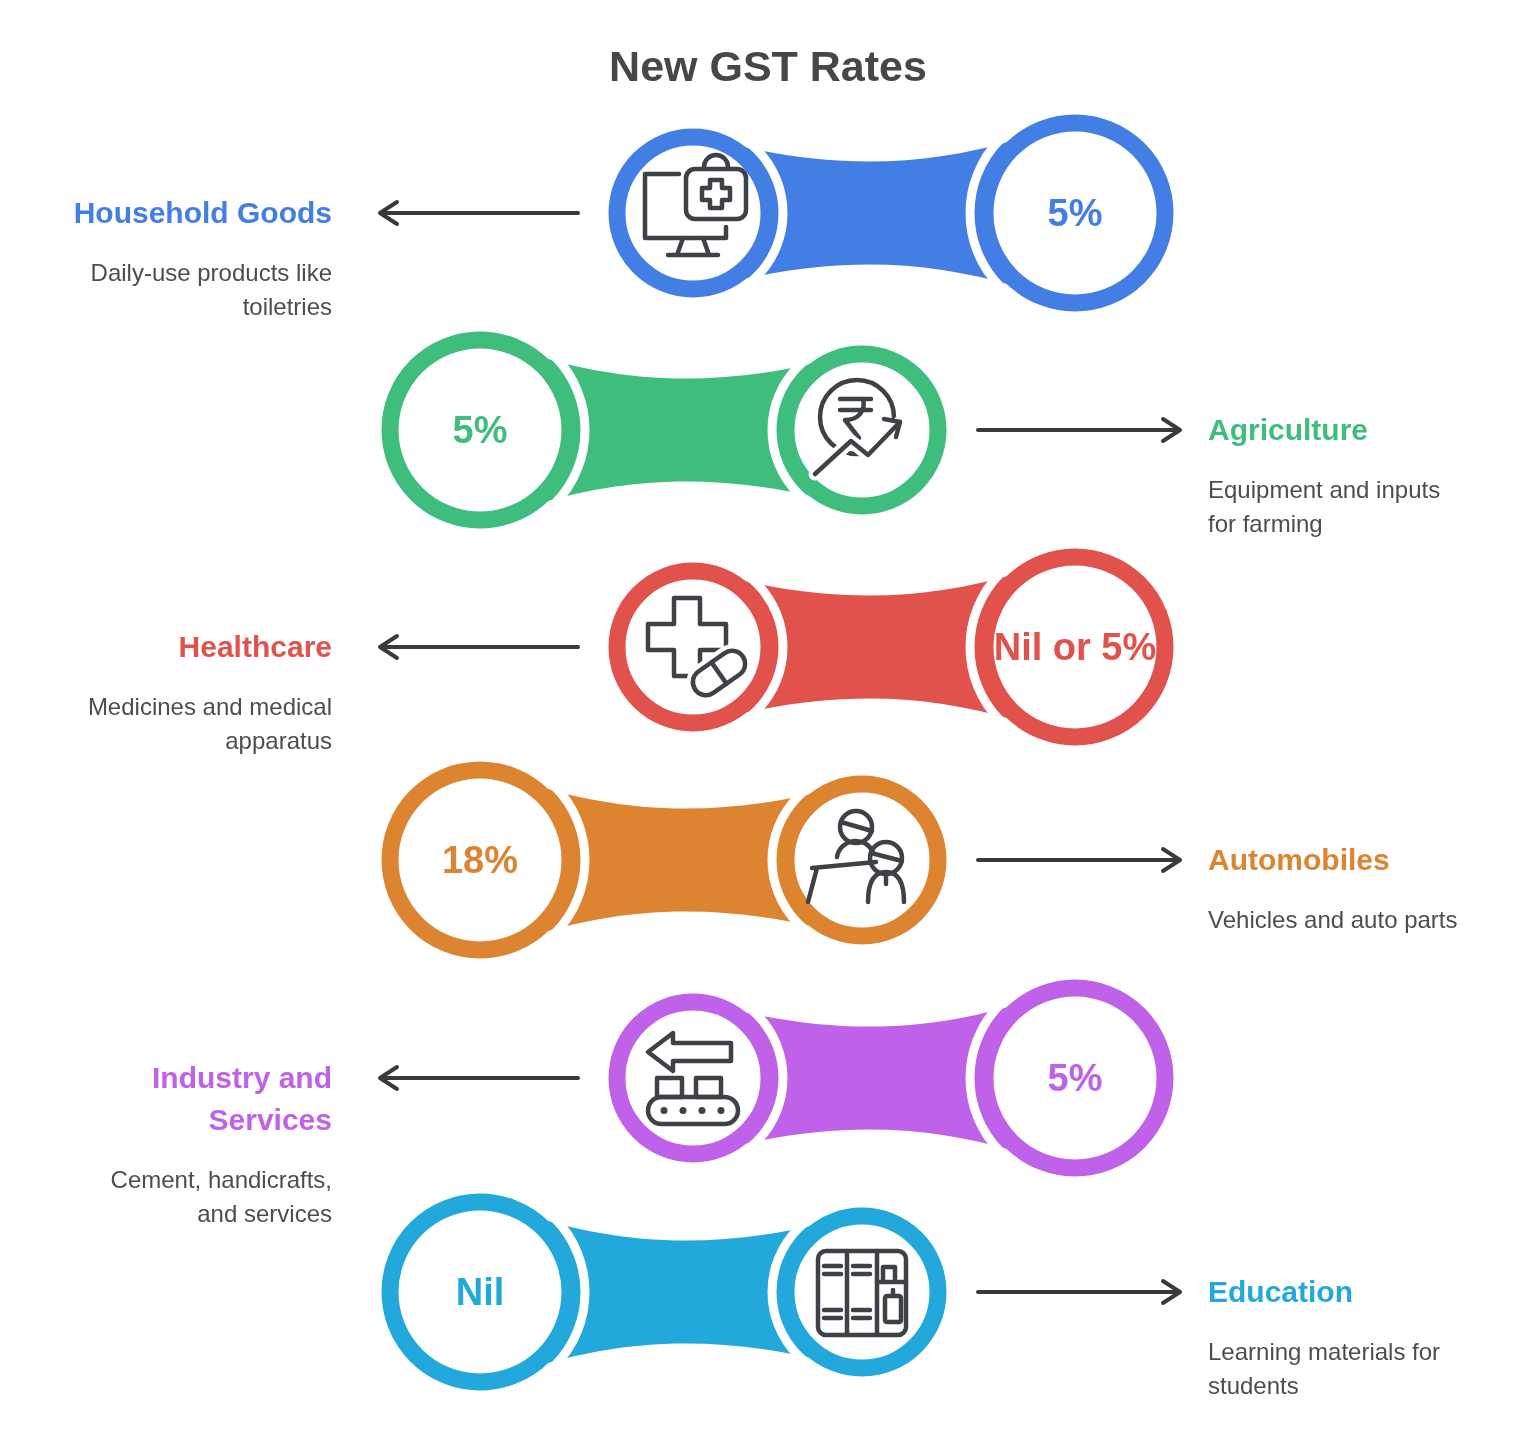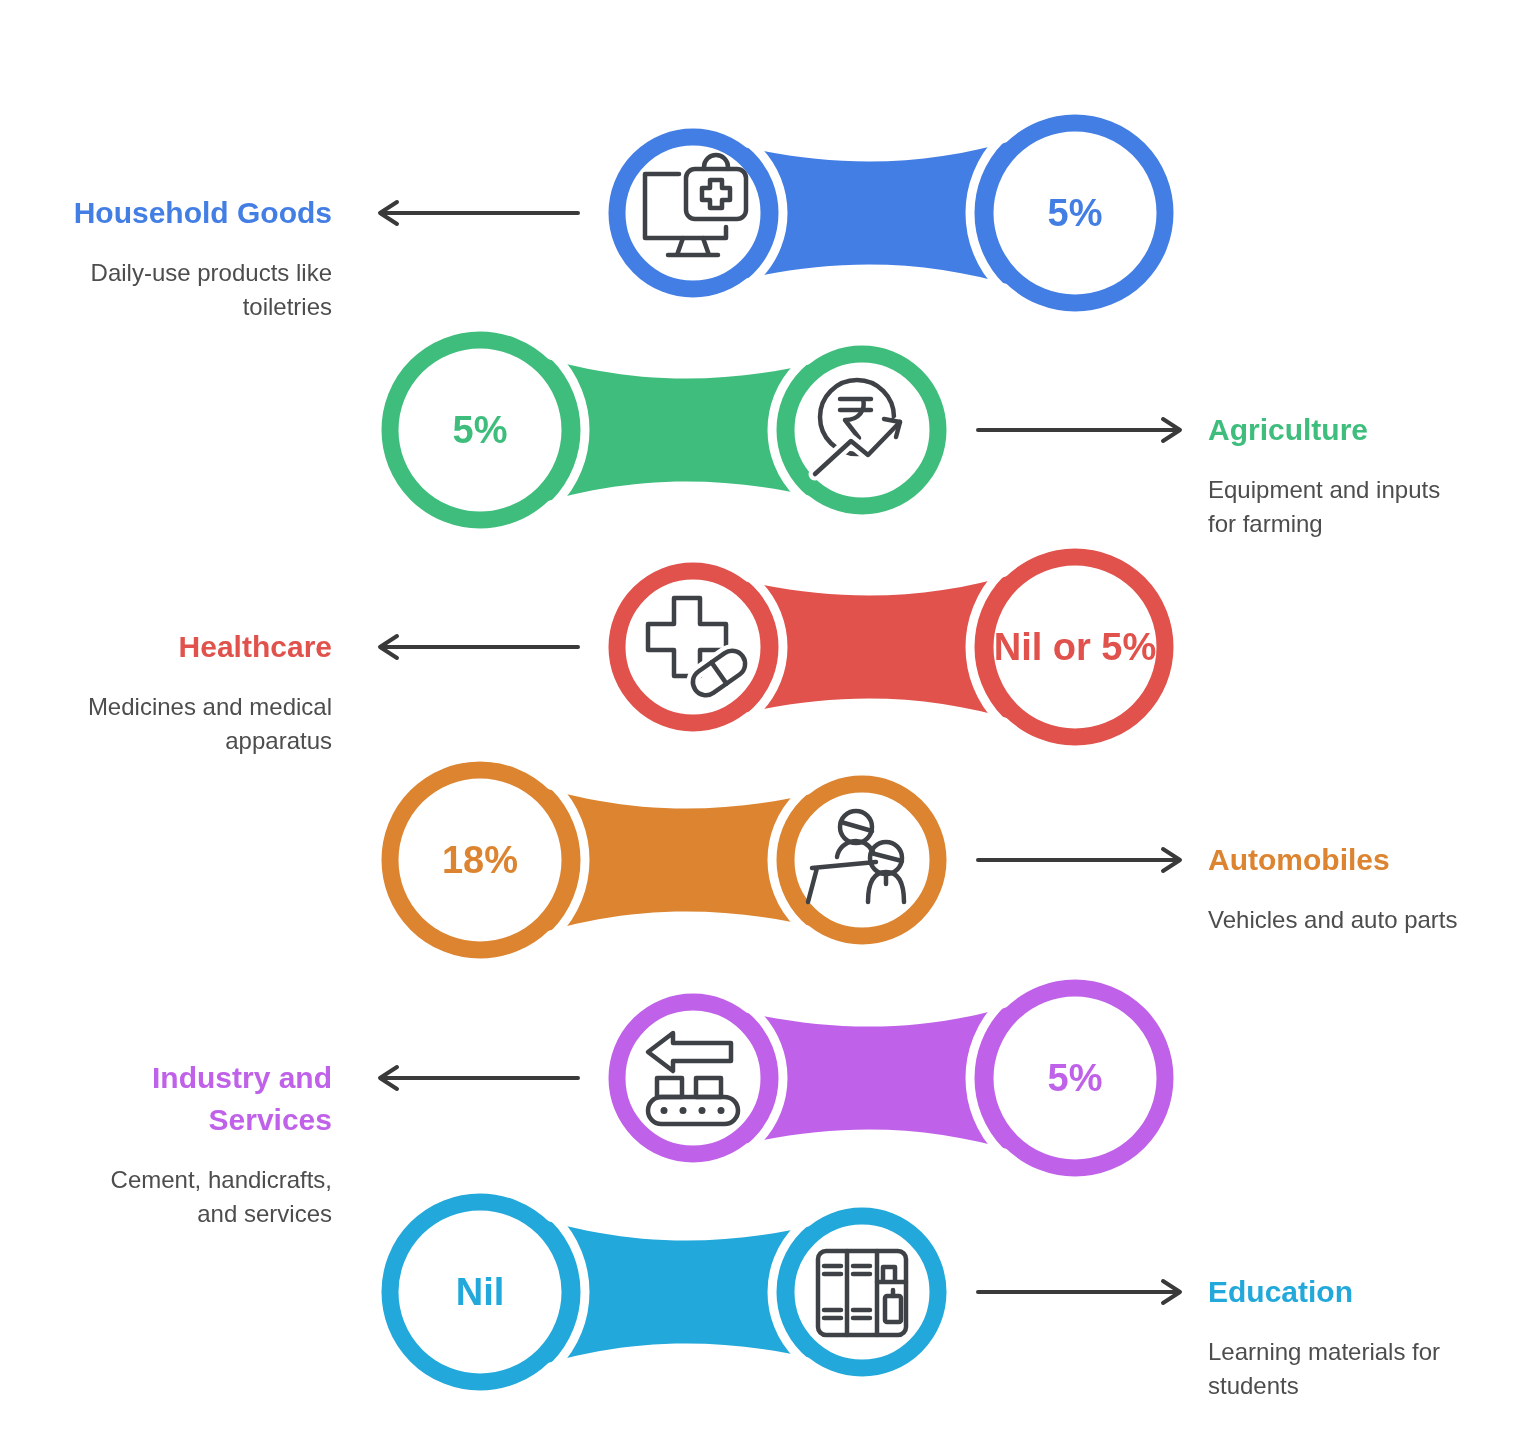--- a/index.html
+++ b/index.html
@@ -13,20 +13,21 @@
   .label .cat{font-size:30px;font-weight:700;line-height:42px;white-space:pre-line;}
   .label .desc{font-size:24px;color:#4d4d4d;line-height:34px;margin-top:22px;white-space:pre-line;}
   .label.left{text-align:right;right:1204px;}
   .label.right{text-align:left;left:1208px;}
   .rate-text{font-family:"Liberation Sans",sans-serif;font-size:38px;font-weight:700;}
 </style>
 </head>
 <body>
 
 <div class="canvas">
+  <div class="title">New GST Rates</div>
   <svg id="scene" width="1536" height="1453" viewBox="0 0 1536 1453" xmlns="http://www.w3.org/2000/svg">
       <g>
         <path d="M 693 134 C 828 173 940 173 1075 119 L 1075 307 C 940 253 828 253 693 292 Z" fill="#437ee4"></path>
         <circle cx="693" cy="213" r="90" fill="none" stroke="#ffffff" stroke-width="9"></circle>
         <circle cx="1075" cy="213" r="105" fill="none" stroke="#ffffff" stroke-width="9"></circle>
         <circle cx="693" cy="213" r="76" fill="#ffffff" stroke="#437ee4" stroke-width="17"></circle>
         <circle cx="1075" cy="213" r="90" fill="#ffffff" stroke="#437ee4" stroke-width="17"></circle>
         <g transform="translate(693,213)" fill="none" stroke="#3e4145" stroke-width="4.5" stroke-linecap="round" stroke-linejoin="round">
           <path d="M -14 -39 H -48 V 25 H 33 V 14"></path>
           <path d="M -10 25 L -16 42 M 10 25 L 16 42 M -25 42 H 25"></path>

